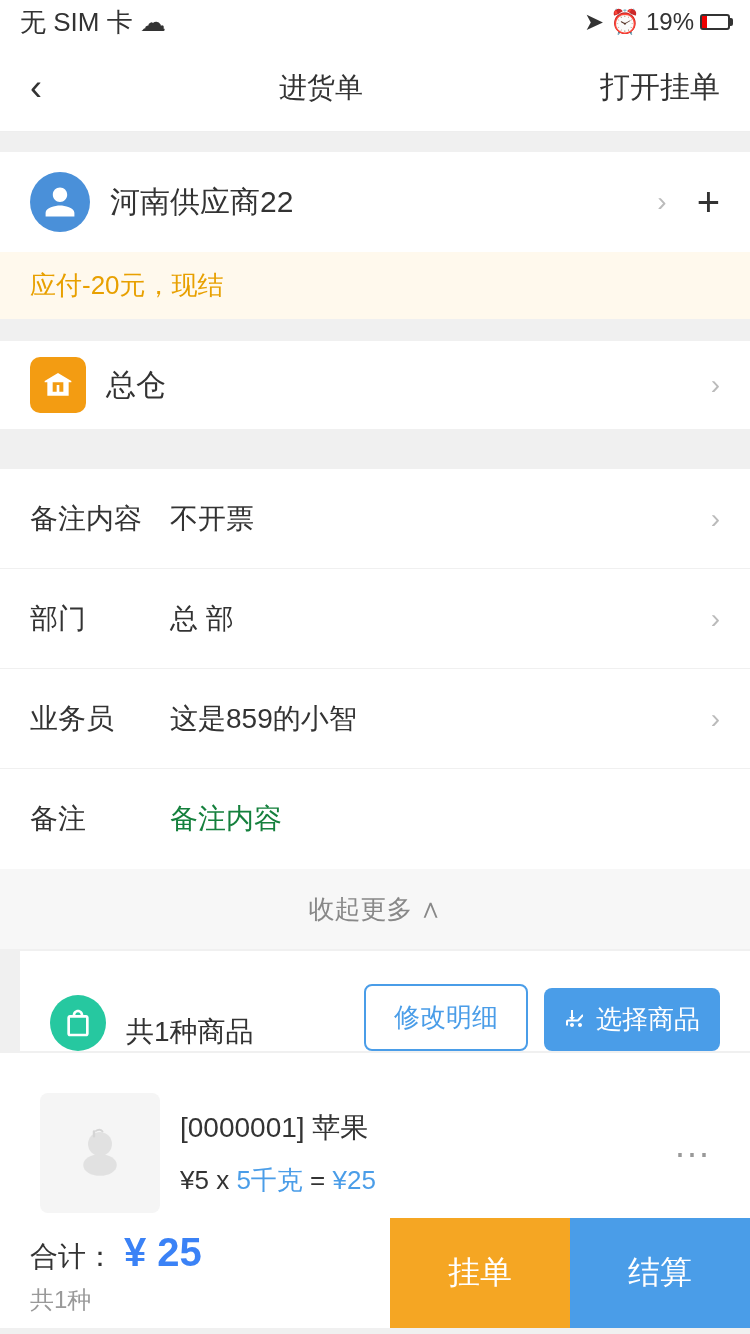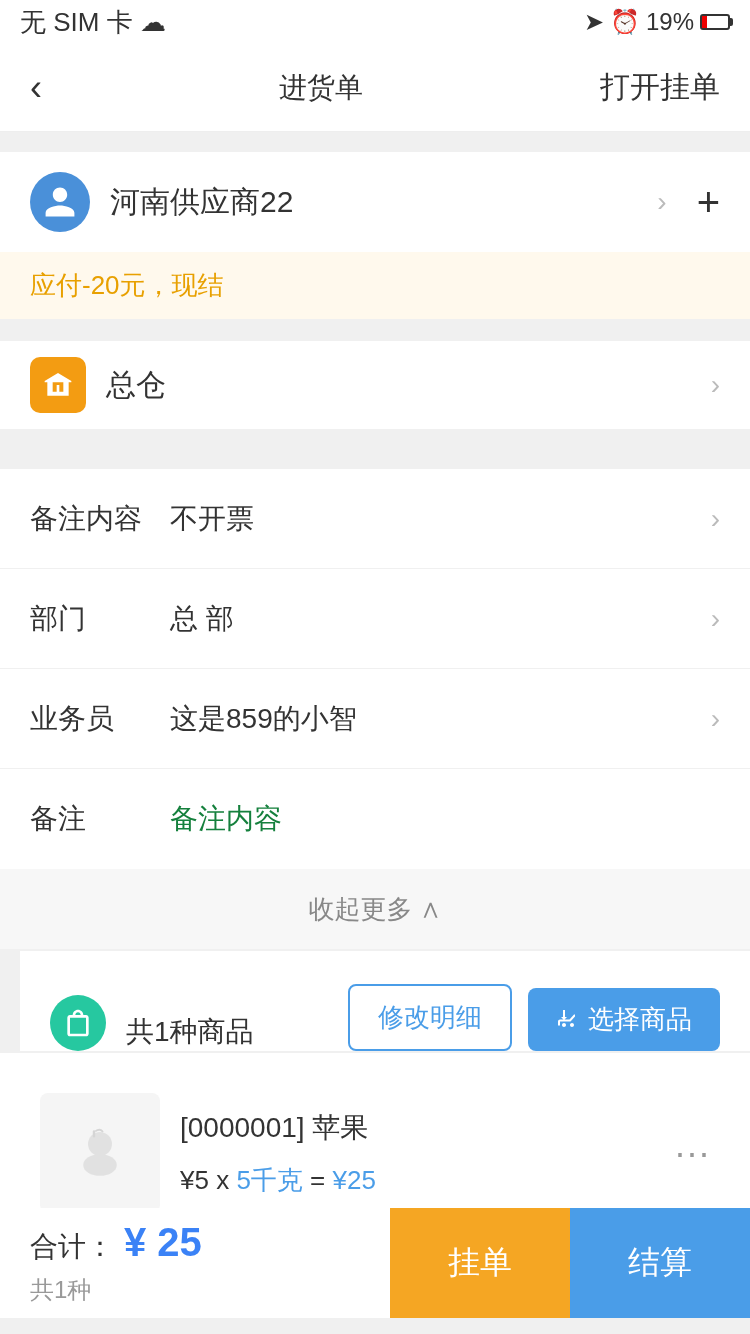--- a/index.html
+++ b/index.html
@@ -158,21 +158,21 @@
       border-radius: 8px;
       padding: 14px 28px;
       font-size: 26px;
       margin-right: 16px;
     }
     .btn-solid {
       background: #4a9de8;
       color: #fff;
       border: none;
       border-radius: 8px;
-      padding: 14px 28px;
+      padding: 14px 20px;
       font-size: 26px;
       display: flex; align-items: center; gap: 8px;
     }
 
     
     .product-item {
       background: #fff;
       display: flex;
       align-items: center;
       padding: 40px;
@@ -190,21 +190,21 @@
     .product-thumb svg { width: 60px; height: 60px; opacity: 0.25; }
     .product-info { flex: 1; }
     .product-name { font-size: 28px; color: #333; margin-bottom: 16px; }
     .product-price { font-size: 26px; color: #333; }
     .product-price .blue { color: #4a9de8; }
     .product-more { color: #999; font-size: 36px; margin-left: 20px; }
 
     
     .bottom-bar {
       position: fixed;
-      bottom: 16px;
+      bottom: 6px;
       width: 750px;
       height: 110px;
       display: flex;
       align-items: center;
       background: #fff;
     }
     .total-section {
       flex: 1;
       padding: 0 30px;
     }

